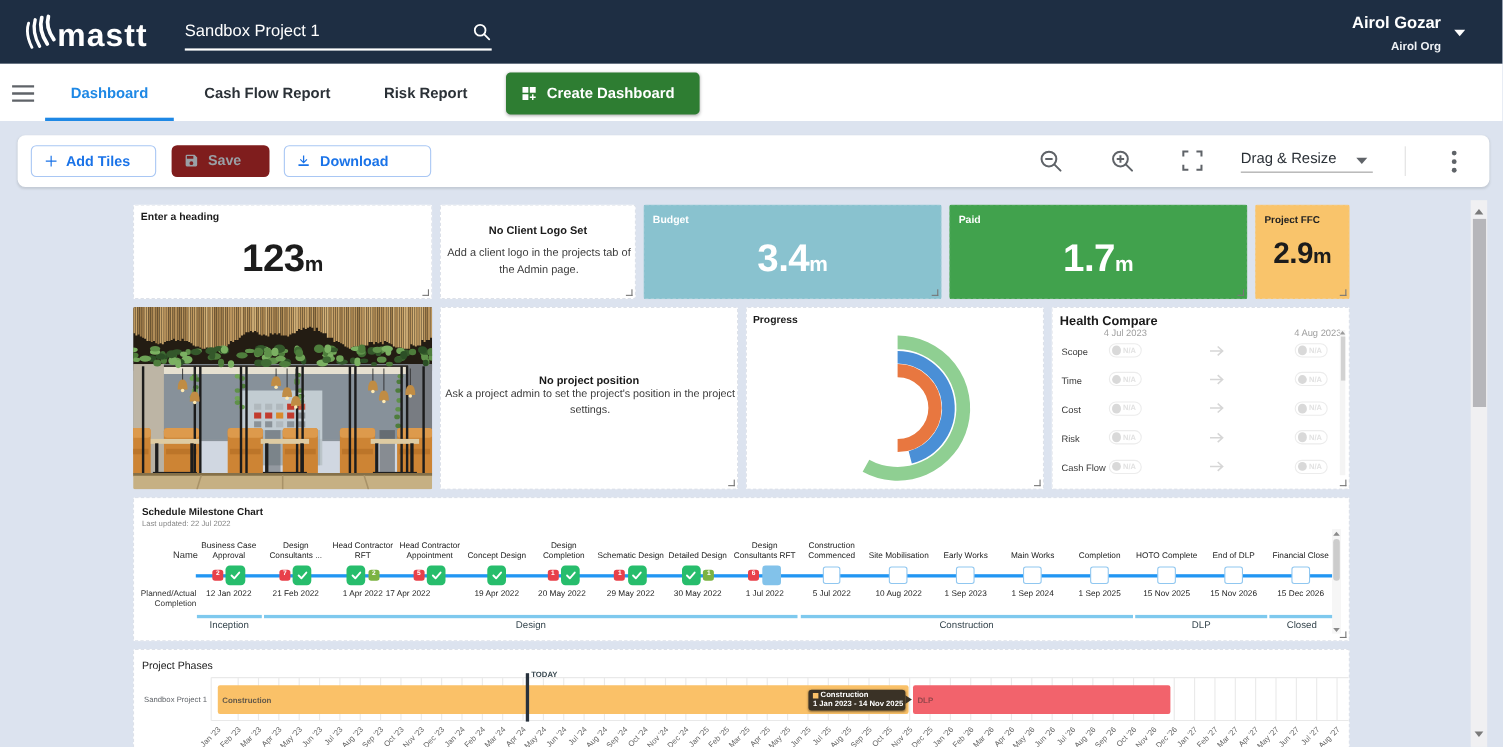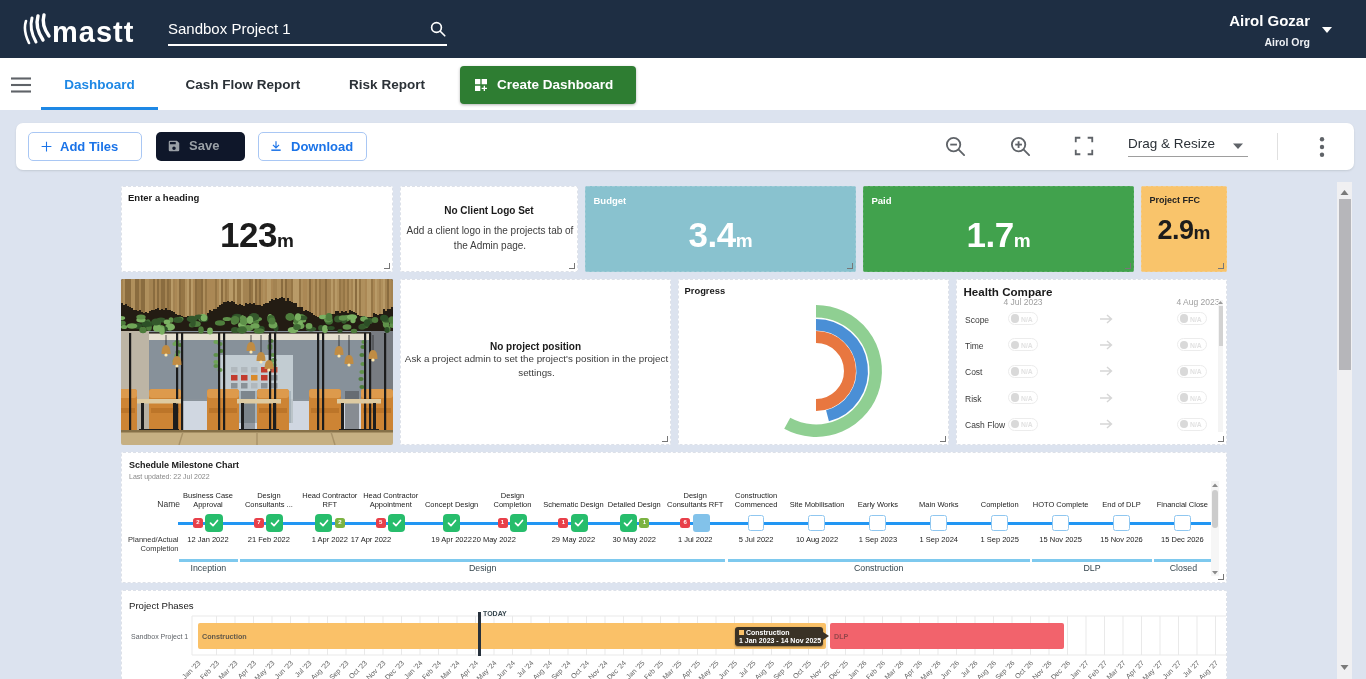--- a/index.html
+++ b/index.html
@@ -53,27 +53,27 @@
  <div class="abs" style="left:37px;top:11px;color:#fff;font-size:13.5px;font-weight:bold">Create Dashboard</div>
 </div>
 
 <div class="abs" style="left:16px;top:123px;width:1338px;height:47px;background:#fff;border-radius:7px;box-shadow:0 1px 2px rgba(60,64,67,.15)"></div>
 <div class="abs" style="left:28px;top:132px;width:114px;height:29px;border:1.5px solid #a9c7f4;border-radius:5px">
  <svg class="abs" style="left:11px;top:7px" width="13" height="13" viewBox="0 0 24 24" fill="#1a73e8">
   <path d="M11 3h2v8h8v2h-8v8h-2v-8H3v-2h8z"></path>
     </svg>
  <div class="abs" style="left:31px;top:6px;color:#1a73e8;font-size:13px;font-weight:bold">Add Tiles</div>
 </div>
-<div class="abs" style="left:156px;top:132px;width:89px;height:29px;background:#0f172a;border-radius:5px">
+<div class="abs" style="left:156px;top:132px;width:89px;height:29px;background:#7f1d1d;border-radius:5px">
  <svg class="abs" style="left:11px;top:7px" width="14" height="14" viewBox="0 0 24 24" fill="#9aa0a6">
   <path d="M17 3H5a2 2 0 0 0-2 2v14a2 2 0 0 0 2 2h14a2 2 0 0 0 2-2V7l-4-4zm-5 16a3 3 0 1 1 0-6 3 3 0 0 1 0 6zm3-10H5V5h10v4z"></path>
     </svg>
  <div class="abs" style="left:33px;top:6px;color:#9aa0a6;font-size:13px;font-weight:bold">Save</div>
 </div>
-<div class="abs" style="left:258px;top:132px;width:109px;height:29px;border:1.5px solid #a9c7f4;border-radius:5px">
+<div class="abs" style="left:258px;top:132px;width:134px;height:29px;border:1.5px solid #a9c7f4;border-radius:5px">
  <svg class="abs" style="left:10px;top:6px" width="14" height="15" viewBox="0 0 24 24" fill="#1a73e8">
   <path d="M11 3h2v9l3.5-3.5 1.4 1.4L12 15.8 6.1 9.9l1.4-1.4L11 12z"></path>
   <path d="M4 17h16v2.6H4z"></path>
     </svg>
  <div class="abs" style="left:32px;top:6px;color:#1a73e8;font-size:13px;font-weight:bold">Download</div>
 </div>
 <svg class="abs" style="left:944px;top:135px" width="23" height="23" viewBox="0 0 24 24">
  <circle cx="10" cy="10" r="7" fill="none" stroke="#5f6368" stroke-width="1.9"></circle>
  <line x1="15.3" y1="15.3" x2="21" y2="21" stroke="#5f6368" stroke-width="1.9" stroke-linecap="round"></line>
  <line x1="6.5" y1="10" x2="13.5" y2="10" stroke="#5f6368" stroke-width="1.9"></line>
@@ -651,21 +651,21 @@
     <svg class="abs" style="left:323.6px;top:64px" width="12" height="12" viewBox="0 0 12 12">
       <path d="M2.5 6.2 L5 8.7 L9.5 3.5" fill="none" stroke="#fff" stroke-width="1.7" stroke-linecap="round" stroke-linejoin="round"></path>
     </svg>
     <div class="abs" style="left:289.6px;top:82px;width:80px;text-align:center;font-size:7.5px;color:#222">19 Apr 2022</div>
     <div class="abs" style="left:348.5px;top:38px;width:84px;text-align:center;font-size:7.5px;color:#222;line-height:9.3px">Design<br>Completion</div>
     <div class="abs" style="left:387.9px;top:61.4px;width:17.2px;height:17.2px;background:#27bd6c;border-radius:4px"></div>
     <svg class="abs" style="left:390.5px;top:64px" width="12" height="12" viewBox="0 0 12 12">
       <path d="M2.5 6.2 L5 8.7 L9.5 3.5" fill="none" stroke="#fff" stroke-width="1.7" stroke-linecap="round" stroke-linejoin="round"></path>
     </svg>
     <div class="abs" style="left:375.5px;top:65.3px;width:10px;height:9.5px;background:#e8404a;border-radius:2.5px;color:#fff;font-size:6px;font-weight:bold;text-align:center;line-height:9.5px">1</div>
-    <div class="abs" style="left:350.5px;top:82px;width:60px;text-align:left;font-size:7.5px;color:#222">20 May 2022</div>
+    <div class="abs" style="left:350.5px;top:82px;width:60px;text-align:right;font-size:7.5px;color:#222">20 May 2022</div>
     <div class="abs" style="left:409.4px;top:47.3px;width:84px;text-align:center;font-size:7.5px;color:#222;line-height:9.3px">Schematic Design</div>
     <div class="abs" style="left:448.8px;top:61.4px;width:17.2px;height:17.2px;background:#27bd6c;border-radius:4px"></div>
     <svg class="abs" style="left:451.4px;top:64px" width="12" height="12" viewBox="0 0 12 12">
       <path d="M2.5 6.2 L5 8.7 L9.5 3.5" fill="none" stroke="#fff" stroke-width="1.7" stroke-linecap="round" stroke-linejoin="round"></path>
     </svg>
     <div class="abs" style="left:436.4px;top:65.3px;width:10px;height:9.5px;background:#e8404a;border-radius:2.5px;color:#fff;font-size:6px;font-weight:bold;text-align:center;line-height:9.5px">1</div>
     <div class="abs" style="left:411.4px;top:82px;width:80px;text-align:center;font-size:7.5px;color:#222">29 May 2022</div>
     <div class="abs" style="left:470.3px;top:47.3px;width:84px;text-align:center;font-size:7.5px;color:#222;line-height:9.3px">Detailed Design</div>
     <div class="abs" style="left:497.7px;top:61.4px;width:17.2px;height:17.2px;background:#27bd6c;border-radius:4px"></div>
     <svg class="abs" style="left:500.3px;top:64px" width="12" height="12" viewBox="0 0 12 12">

